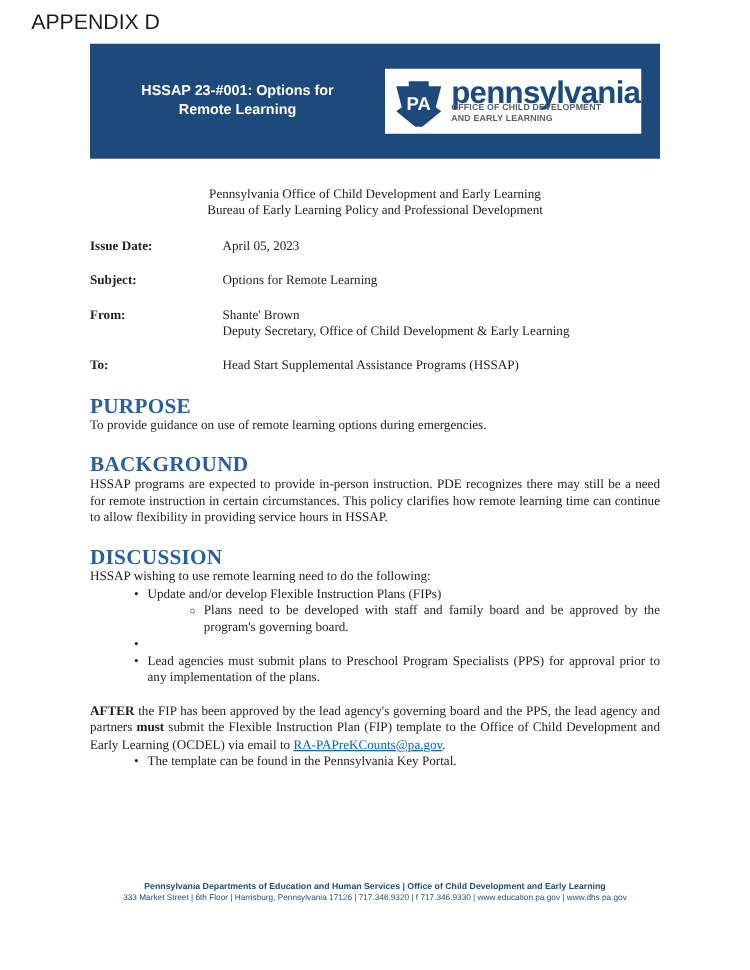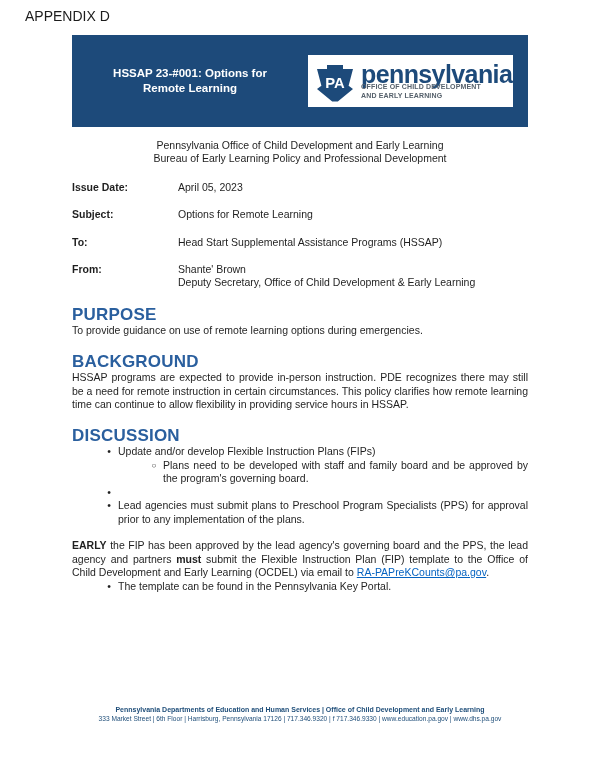--- a/index.html
+++ b/index.html
@@ -15,21 +15,21 @@
     height: 776px;
     background: #ffffff;
     font-family: "Liberation Sans", sans-serif;
     color: #1f1f1f;
     overflow: hidden;
   }
   .appendix {
     position: absolute;
     top: 8px;
     left: 25px;
-    font-size: 14px;
+    font-size: 17px;
     color: #1c1c1c;
   }
   
   .band {
     position: absolute;
     left: 72px;
     top: 35px;
     width: 456px;
     height: 92px;
     background: var(--band);
@@ -75,24 +75,25 @@
     color: #55606b;
     font-size: 7px;
     font-weight: bold;
     line-height: 8.5px;
     letter-spacing: 0.15px;
   }
   
   .content {
     position: absolute;
     left: 72px;
-    top: 139px;
+    top: 149px;
     width: 456px;
     font-size: 10.5px;
     line-height: 13.4px;
+    font-family: Liberation Serif, serif;
   }
   .org-lines { text-align: center; }
   .meta { margin-top: 15px; }
   .meta-row { display: flex; margin-bottom: 14px; }
   .meta-label { width: 97px; text-align: left; font-weight: bold; flex: none; }
   .meta-value { margin-left: 9px; }
   .section-heading {
     color: var(--heading);
     font-weight: bold;
     font-size: 17px;
@@ -156,57 +157,58 @@
     <div class="meta">
       <div class="meta-row">
         <div class="meta-label">Issue Date:</div>
         <div class="meta-value">April 05, 2023</div>
       </div>
       <div class="meta-row">
         <div class="meta-label">Subject:</div>
         <div class="meta-value">Options for Remote Learning</div>
       </div>
       <div class="meta-row">
-        <div class="meta-label">To:</div>
-        <div class="meta-value">Head Start Supplemental Assistance Programs (HSSAP)</div>
-      </div>
-      <div class="meta-row">
         <div class="meta-label">From:</div>
         <div class="meta-value">
           <div>Shante' Brown</div>
           <div>Deputy Secretary, Office of Child Development &amp; Early Learning</div>
         </div>
       </div>
+      <div class="meta-row">
+        <div class="meta-label">To:</div>
+        <div class="meta-value">Head Start Supplemental Assistance Programs (HSSAP)</div>
+      </div>
     </div>
 
     <div class="section-heading">PURPOSE</div>
     <div class="para">To provide guidance on use of remote learning options during emergencies.</div>
 
     <div class="section-heading">BACKGROUND</div>
     <div class="para">HSSAP programs are expected to provide in-person instruction. PDE recognizes there may still be a need for remote instruction in certain circumstances. This policy clarifies how remote learning time can continue to allow flexibility in providing service hours in HSSAP.</div>
 
     <div class="section-heading">DISCUSSION</div>
+    <div class="para">HSSAP wishing to use remote learning need to do the following:</div>
 
     <div class="bullet-row lvl1">
       <span class="b-marker">•</span>
       <span class="b-text">Update and/or develop Flexible Instruction Plans (FIPs)</span>
     </div>
     <div class="bullet-row lvl2">
       <span class="b-marker">○</span>
       <span class="b-text">Plans need to be developed with staff and family board and be approved by the program's governing board.</span>
     </div>
     <div class="bullet-row lvl1">
       <span class="b-marker">•</span>
     </div>
     <div class="bullet-row lvl1">
       <span class="b-marker">•</span>
       <span class="b-text">Lead agencies must submit plans to Preschool Program Specialists (PPS) for approval prior to any implementation of the plans.</span>
     </div>
 
-    <div class="para after-para"><b>EARLY</b><span> the FIP has been approved by the lead agency's governing board and the PPS, the lead agency and partners </span><b>must</b><span> submit the Flexible Instruction Plan (FIP) template to the Office of Child Development and Early Learning (OCDEL) via email to </span><a class="email-link" href="#">RA-PAPreKCounts@pa.gov</a><span>.</span></div>
+    <div class="para after-para"><b>AFTER</b><span> the FIP has been approved by the lead agency's governing board and the PPS, the lead agency and partners </span><b>must</b><span> submit the Flexible Instruction Plan (FIP) template to the Office of Child Development and Early Learning (OCDEL) via email to </span><a class="email-link" href="#">RA-PAPreKCounts@pa.gov</a><span>.</span></div>
 
     <div class="bullet-row lvl1">
       <span class="b-marker">•</span>
       <span class="b-text">The template can be found in the Pennsylvania Key Portal.</span>
     </div>
 
   </div>
 
   <div class="footer">
     <div class="footer-line1">Pennsylvania Departments of Education and Human Services | Office of Child Development and Early Learning</div>

